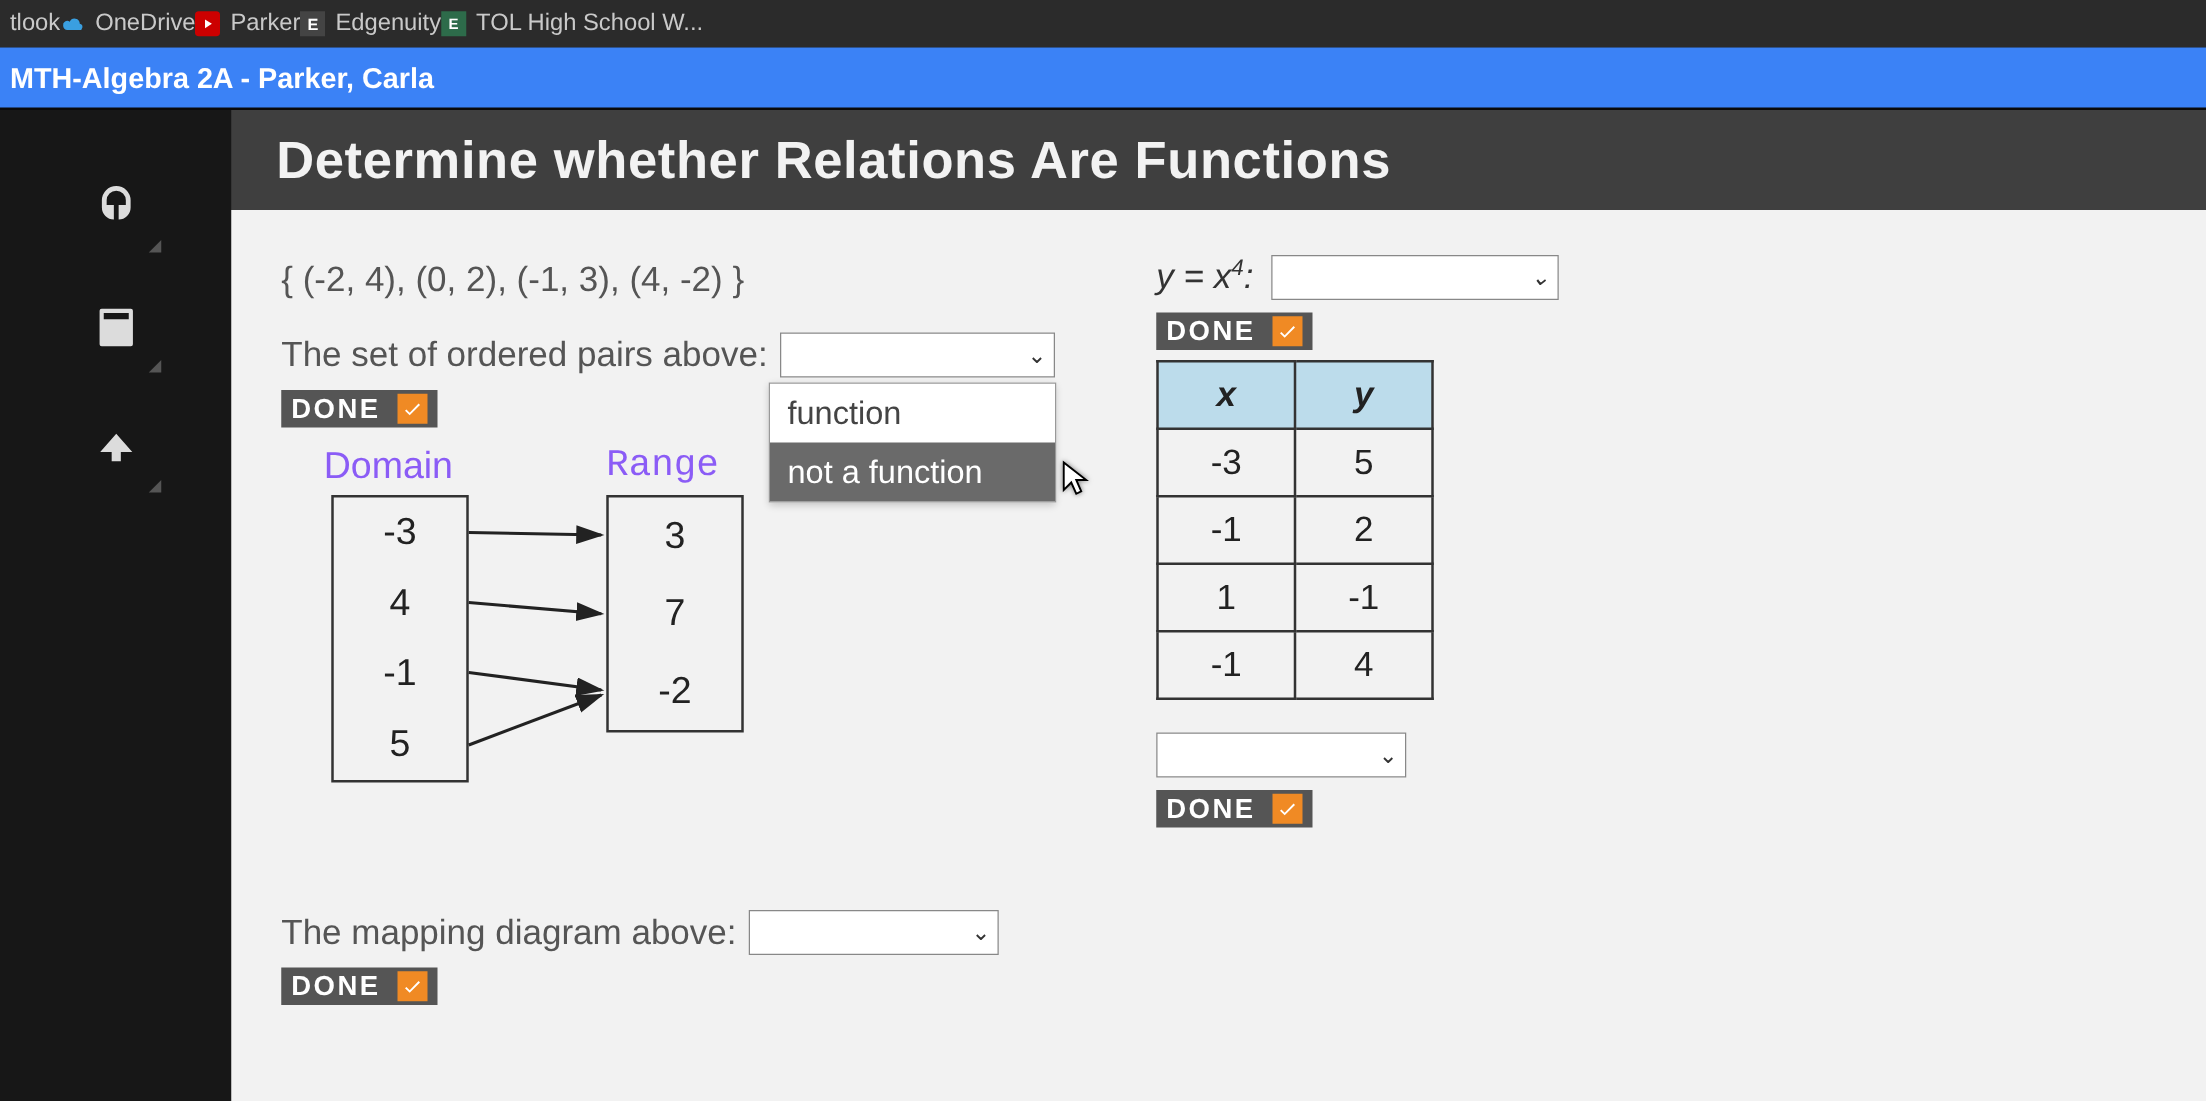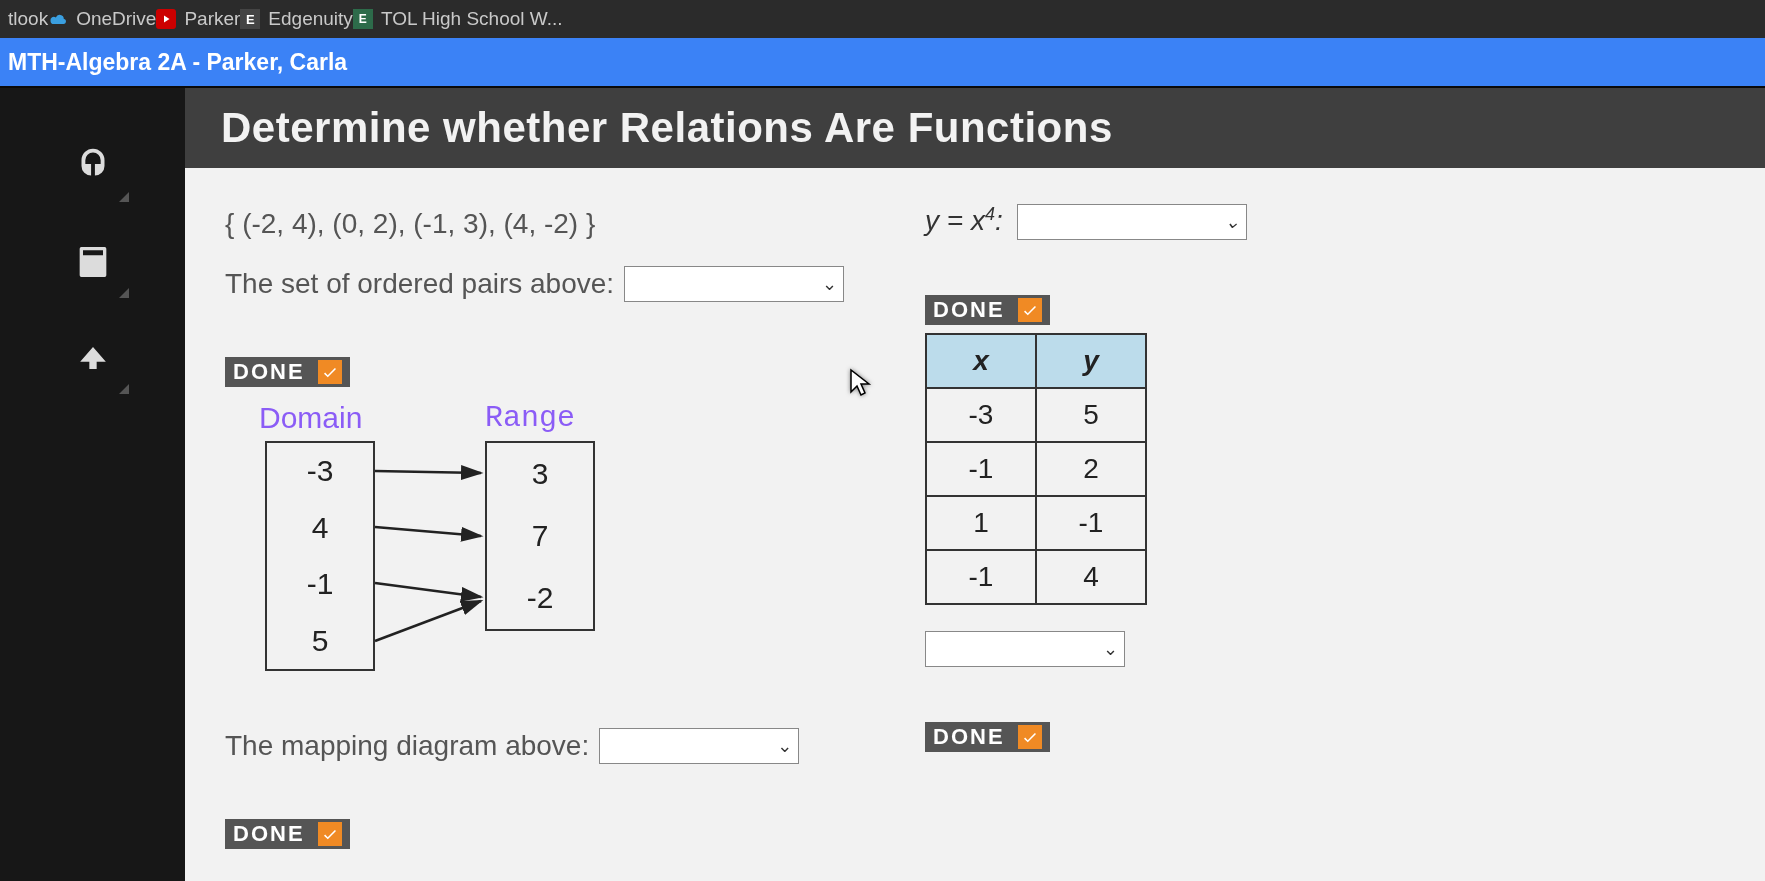--- a/index.html
+++ b/index.html
@@ -20,21 +20,21 @@
   .side-btn .corner { position:absolute; bottom:-6px; right:-6px; width:0; height:0; border-left:10px solid transparent; border-bottom:10px solid #555; }
   .content-col { flex:1; display:flex; flex-direction:column; }
   .lesson-header { height:80px; background:#3f3f3f; color:#f2f2f2; font-weight:bold; font-size:42px; display:flex; align-items:center; padding-left:36px; letter-spacing:0.5px; }
   .worksheet { flex:1; background:#f2f2f2; position:relative; padding:36px 40px; color:#333; }
   .left-panel { position:absolute; left:40px; top:40px; width:640px; }
   .right-panel { position:absolute; left:740px; top:36px; width:520px; }
   .set-text { font-size:28px; color:#555; margin-bottom:26px; }
   .prompt-row { font-size:28px; color:#555; display:flex; align-items:center; gap:10px; margin-bottom:10px; }
   .dropdown { border:1px solid #888; background:#fff; height:36px; min-width:220px; display:inline-flex; align-items:center; justify-content:flex-end; padding:0 6px; cursor:pointer; }
   .dropdown .chev { font-size:18px; color:#333; }
-  .done-badge { display:inline-flex; align-items:center; gap:13px; background:#555; color:#fff; font-weight:bold; font-size:22px; padding:2px 8px; letter-spacing:2px;margin-top:45px; }
+  .done-badge { display:inline-flex; align-items:center; gap:13px; background:#555; color:#fff; font-weight:bold; font-size:22px; padding:2px 8px; letter-spacing:2px; }
   .done-check { width:24px; height:24px; background:#f08a24; display:inline-flex; align-items:center; justify-content:center; }
   .done-check svg { fill:#fff; }
   .mapping-wrap { position:relative; margin-top:14px; height:300px; }
   .map-col-label { font-size:30px; color:#8b5cf6; position:absolute; top:0; }
   .map-box { position:absolute; top:40px; border:2px solid #333; width:110px; height:230px; display:flex; flex-direction:column; justify-content:space-around; align-items:center; font-size:30px; color:#222; }
   .map-svg { position:absolute; top:40px; left:0; width:420px; height:230px; }
   .eq-row { font-size:28px; font-style:italic; color:#333; display:flex; align-items:flex-start; gap:14px; margin-bottom:10px; }
   .eq-row sup { font-size:18px; }
   .xy-table { border-collapse:collapse; margin-top:8px; }
   .xy-table th, .xy-table td { border:2px solid #333; width:110px; height:54px; text-align:center; font-size:28px; color:#222; }
@@ -154,20 +154,24 @@
                 </marker>
               </defs>
             <line x1="150" y1="30" x2="256" y2="32" stroke="#222" stroke-width="2.5" marker-end="url(#ah)"></line>
             <line x1="150" y1="86" x2="256" y2="95" stroke="#222" stroke-width="2.5" marker-end="url(#ah)"></line>
             <line x1="150" y1="142" x2="256" y2="156" stroke="#222" stroke-width="2.5" marker-end="url(#ah)"></line>
             <line x1="150" y1="200" x2="256" y2="160" stroke="#222" stroke-width="2.5" marker-end="url(#ah)"></line>
           </svg>
         </div>
       </div>
 
+      <div class="dropdown-open">
+        <div class="dd-opt">function</div>
+        <div class="dd-opt sel">not a function</div>
+      </div>
       <div class="cursor-arrow">
         <svg width="26" height="30" viewBox="0 0 26 30">
             <path d="M2 2 L2 24 L8 18 L12 27 L16 25 L12 16 L20 16 Z" fill="#fff" stroke="#000" stroke-width="1.5"></path>
           </svg>
       </div>
 
       <div class="below-map">
         <div class="prompt-row">
           <span>The mapping diagram above:</span>
           <span class="dropdown" style="min-width:200px;">

